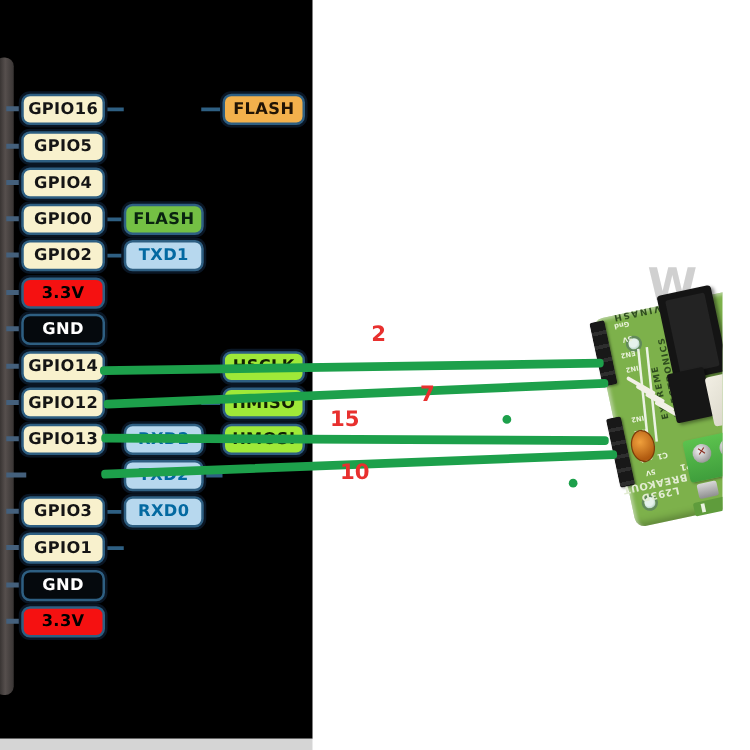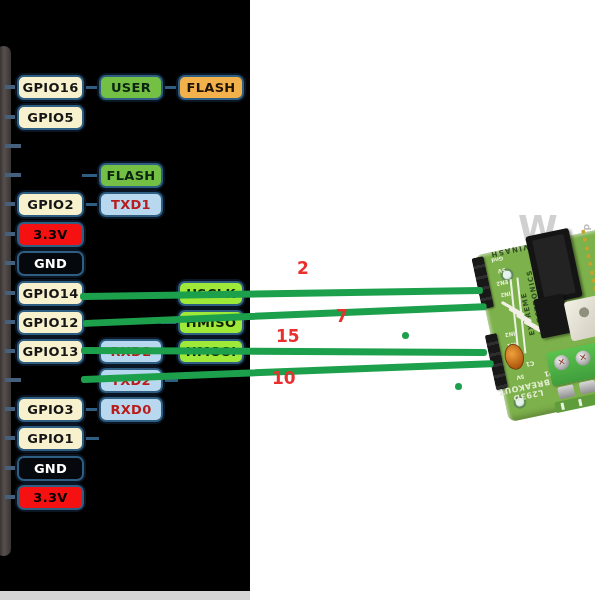--- a/index.html
+++ b/index.html
@@ -1,35 +1,35 @@
 <!DOCTYPE html>
 <html><head>
 <meta charset="utf-8">
 <style>
   html,body{margin:0;padding:0;background:#fff;}
   #stage{position:relative;width:578px;height:600px;overflow:hidden;background:#fff;
-         font-family:"DejaVu Sans","Liberation Sans",sans-serif;padding-left:17px;}
+         font-family:"DejaVu Sans","Liberation Sans",sans-serif;}
   
   #panel{position:absolute;left:0;top:0;width:250px;height:591px;background:#000;}
   #panel-footer{position:absolute;left:0;top:591px;width:250px;height:9px;background:#d5d5d5;}
   
   #edge-strip{position:absolute;left:-4px;top:46px;width:15px;height:510px;border-radius:7px;
               background:linear-gradient(90deg,#1e1c1b,#564f4d 55%,#393534);}
   
   .pin-row{position:absolute;left:0;height:25px;}
   .stub{position:absolute;left:5px;top:10px;width:16px;height:4px;background:#44607c;}
   .pill{position:absolute;top:0;height:21px;border:2px solid #2e5f82;border-radius:7px;
         box-shadow:0 0 0 2px #0a1624;font-weight:bold;font-size:13px;line-height:21px;
         text-align:center;color:#151515;letter-spacing:.3px;}
   .col0{left:17px;width:63px}.col1{left:99px;width:60px}.col2{left:178px;width:62px}
   .t-gpio{background:#f8f1cd}
   .t-power{background:#f51111;color:#000000}
   .t-gnd{background:#05090d;color:#fff}
   .t-func{background:#74c044;color:#0a2410}
-  .t-uart{background:#b7d8ee;color:#b91c1c}
+  .t-uart{background:#b7d8ee;color:#0369a1}
   .t-hspi{background:#9fe938;color:#122004}
   .t-wake{background:#f3b14c;color:#211405}
   .link{position:absolute;height:3px;background:#2e5f82;top:11px;}
   .link01{left:82px;width:17px}.link12{left:161px;width:17px}
   
   .wire{position:absolute;height:7px;background:#1da04b;border-radius:3px;transform-origin:0 50%;}
   .wirenum{position:absolute;color:#e8302e;font-weight:bold;font-size:17px;line-height:17px;}
   .gdot{position:absolute;width:7px;height:7px;border-radius:50%;background:#1da04b;}
   
   #watermark-w{position:absolute;left:518px;top:208px;font-size:36px;font-weight:bold;
@@ -88,33 +88,34 @@
 <div id="stage">
   <div id="panel"></div>
   <div id="panel-footer"></div>
   <div id="edge-strip"></div>
   <div id="rows-root">
       <div class="pin-row" style="top: 75px; left: 0px; width: 250px;">
         <div class="stub"></div>
         <div class="link link01"></div>
         <div class="link link12"></div>
         <div class="pill col0 t-gpio">GPIO16</div>
-        <div class="pill col1 t-func">USER</div>
         <div class="pill col2 t-wake">FLASH</div>
       </div>
       <div class="pin-row" style="top: 105px; left: 0px; width: 250px;">
         <div class="stub"></div>
         <div class="pill col0 t-gpio">GPIO5</div>
       </div>
       <div class="pin-row" style="top: 134px; left: 0px; width: 250px;">
         <div class="stub"></div>
+        <div class="pill col0 t-gpio">GPIO4</div>
       </div>
       <div class="pin-row" style="top: 163px; left: 0px; width: 250px;">
         <div class="stub"></div>
         <div class="link link01"></div>
+        <div class="pill col0 t-gpio">GPIO0</div>
         <div class="pill col1 t-func">FLASH</div>
       </div>
       <div class="pin-row" style="top: 192px; left: 0px; width: 250px;">
         <div class="stub"></div>
         <div class="link link01"></div>
         <div class="pill col0 t-gpio">GPIO2</div>
         <div class="pill col1 t-uart">TXD1</div>
       </div>
       <div class="pin-row" style="top: 222px; left: 0px; width: 250px;">
         <div class="stub"></div>
@@ -253,18 +254,18 @@
 
   <div id="wires-root">
       <div class="wire" style="left: 80px; top: 292.5px; width: 403.045px; transform: rotate(-0.852976deg);"></div>
       <div class="wire" style="left: 83px; top: 319.5px; width: 404.358px; transform: rotate(-2.40954deg);"></div>
       <div class="wire" style="left: 81px; top: 346.5px; width: 406.005px; transform: rotate(0.282243deg);"></div>
       <div class="wire" style="left: 81px; top: 375.5px; width: 413.31px; transform: rotate(-2.21858deg);"></div>
     </div>
   <div id="annos-root">
       <div class="wirenum" style="left: 297px; top: 260px;">2</div>
       <div class="wirenum" style="left: 336px; top: 308px;">7</div>
-      <div class="wirenum" style="left: 264px; top: 328px; margin-left: 12px;">15</div>
+      <div class="wirenum" style="left: 264px; top: 328px;">15</div>
       <div class="wirenum" style="left: 272px; top: 370px;">10</div>
       <div class="gdot" style="left: 402px; top: 332px;"></div>
       <div class="gdot" style="left: 455px; top: 383px;"></div>
     </div>
 </div>
 
 </body></html>

